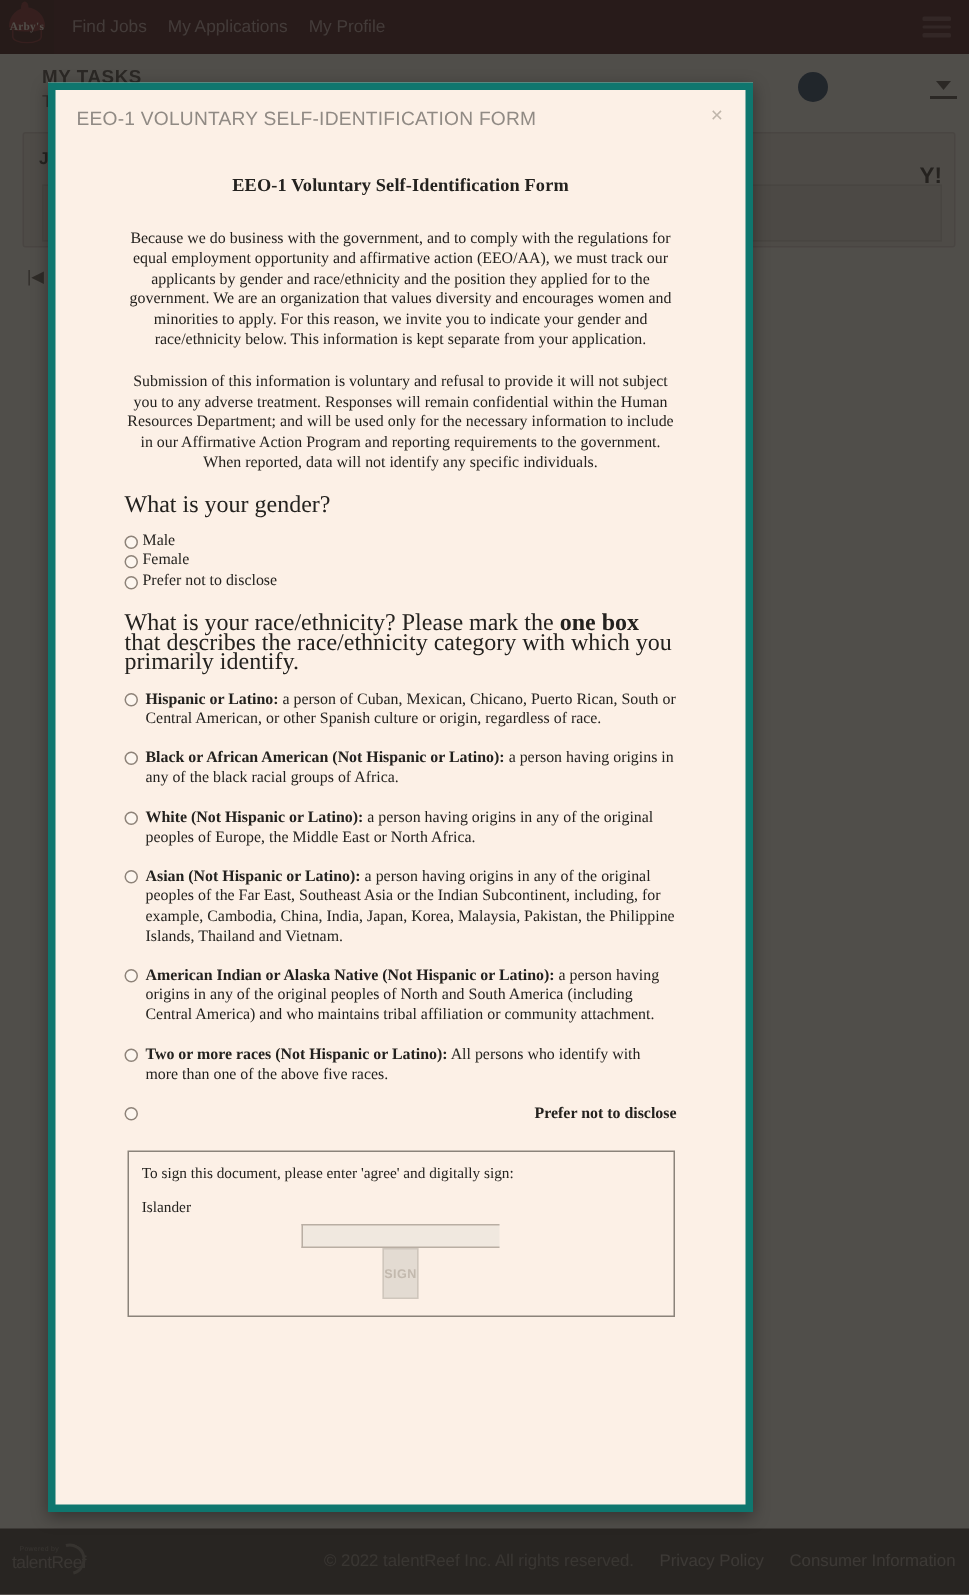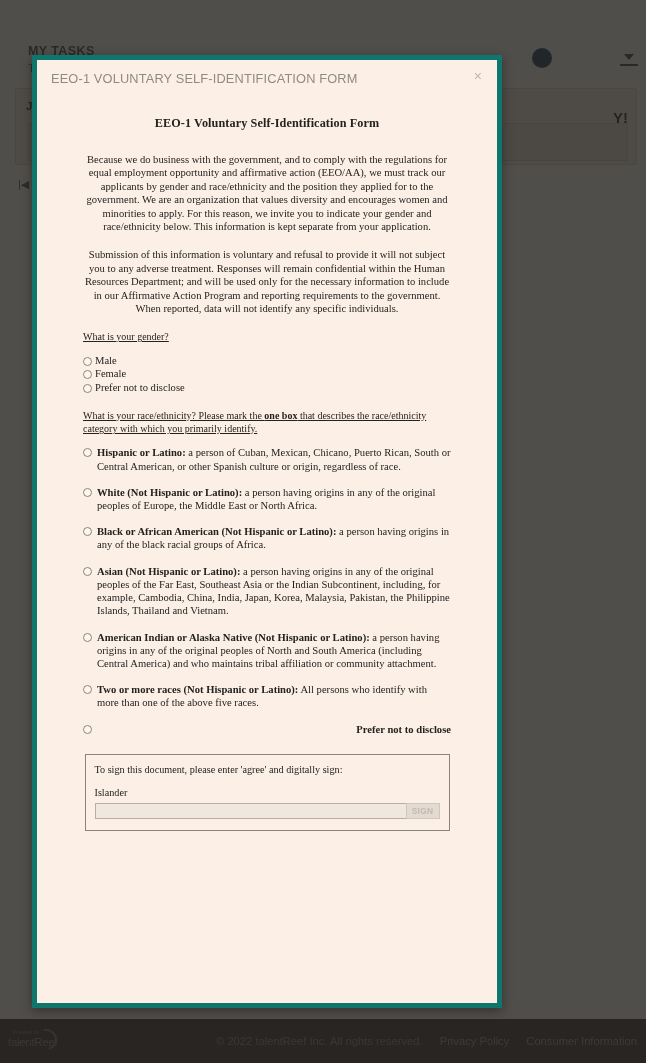--- a/index.html
+++ b/index.html
@@ -160,21 +160,21 @@
   .doc {
     width: 368px; margin: 0 auto; padding-top: 20px;
   }
   .doc-h1 {
     text-align: center; font-size: 12.2px; font-weight: bold;
     margin: 0 0 22px 0; letter-spacing: .1px;
   }
   .para {
     font-size: 10.6px; line-height: 13.4px; margin: 0 0 15px 0; text-align: center;
   }
-  .q-label { font-size: 10px; line-height: 13.4px; margin: 0 0 11px 0; text-decoration: underline; }
+  .q-label { font-size: 16px; line-height: 13.4px; margin: 0 0 11px 0; }
   .q-label b { font-weight: bold; }
 
   .radio-simple-list { margin: 0 0 14px 0; }
   .radio-row { display: flex; align-items: flex-start; margin-bottom: 1px; }
   .radio {
     flex: 0 0 auto; width: 9px; height: 9px; border: 1px solid #8e8379;
     border-radius: 50%; background: #fdf6ef; margin: 2px 3px 0 0;
     cursor: pointer;
   }
   .radio-text { font-size: 10.6px; line-height: 12.6px; }
@@ -184,21 +184,21 @@
   .opt-text { font-size: 10.6px; line-height: 13.2px; }
   .opt-text b { font-weight: bold; }
 
   .sign-box {
     width: 365px; margin: 18px auto 0 auto;
     border: 1px solid #8b837a; background: #fcf0e6;
     padding: 9px 9px 11px 9px;
   }
   .sign-instr { font-size: 10.2px; margin: 0 0 12px 0; }
   .sign-label { font-size: 10.2px; margin: 0 0 5px 0; }
-  .sign-row { display: flex; align-items: center; gap: 0; }
+  .sign-row { display: flex; align-items: center; gap: 0; flex-direction: column; }
   .sign-input {
     flex: 1 1 auto; height: 16px; background: #f0e8df;
     border: 1px solid #b9aea3; border-right: none;
     font-size: 10px; padding: 0 4px; color: #24221f;
     font-family: "Liberation Serif", serif; outline: none;
   }
   .sign-btn {
     flex: 0 0 34px; height: 16px; background: #e3dbd2;
     border: 1px solid #cfc6bc; color: #c3b9ae;
     font-size: 8.4px; font-weight: bold; letter-spacing: .3px;
@@ -206,20 +206,39 @@
     cursor: default; display: flex; align-items: center; justify-content: center;
   }
 </style>
 </head>
 <body>
 
 <div id="page-root">
 
   <div class="bg-layer">
 
+    <div class="navbar">
+      <div class="brand-box">
+        <div class="arbys-logo">
+          <div class="arbys-hat"></div>
+          <div class="arbys-word">Arby's</div>
+          <div class="arbys-swoosh"></div>
+        </div>
+      </div>
+      <div class="nav-links">
+        <a class="nav-link" href="#">Find Jobs</a>
+        <a class="nav-link" href="#">My Applications</a>
+        <a class="nav-link" href="#">My Profile</a>
+      </div>
+      <div class="hamburger">
+        <span></span>
+          <span></span>
+          <span></span>
+      </div>
+    </div>
 
     <div class="tasks-head">
       <div class="tasks-title">MY TASKS</div>
       <div class="tasks-sub">Tasks</div>
     </div>
     <div class="avatar-dot"></div>
     <div class="caret-right"></div>
     <div class="caret-line"></div>
 
     <div class="task-card">
@@ -286,25 +305,25 @@
           <span>What is your race/ethnicity? Please mark the </span><b>one box</b><span> that describes the race/ethnicity category with which you primarily identify.</span>
         </p>
 
         <div>
           <div class="opt-block radio-row">
             <span class="radio"></span>
             <span class="opt-text"><b>Hispanic or Latino:</b><span> a person of Cuban, Mexican, Chicano, Puerto Rican, South or Central American, or other Spanish culture or origin, regardless of race.</span></span>
           </div>
           <div class="opt-block radio-row">
             <span class="radio"></span>
+            <span class="opt-text"><b>Black or African American (Not Hispanic or Latino):</b><span> a person having origins in any of the black racial groups of Africa.</span></span>
+          </div>
+          <div class="opt-block radio-row">
+            <span class="radio"></span>
             <span class="opt-text"><b>White (Not Hispanic or Latino):</b><span> a person having origins in any of the original peoples of Europe, the Middle East or North Africa.</span></span>
-          </div>
-          <div class="opt-block radio-row">
-            <span class="radio"></span>
-            <span class="opt-text"><b>Black or African American (Not Hispanic or Latino):</b><span> a person having origins in any of the black racial groups of Africa.</span></span>
           </div>
           <div class="opt-block radio-row">
             <span class="radio"></span>
             <span class="opt-text"><b>Asian (Not Hispanic or Latino):</b><span> a person having origins in any of the original peoples of the Far East, Southeast Asia or the Indian Subcontinent, including, for example, Cambodia, China, India, Japan, Korea, Malaysia, Pakistan, the Philippine Islands, Thailand and Vietnam.</span></span>
           </div>
           <div class="opt-block radio-row">
             <span class="radio"></span>
             <span class="opt-text"><b>American Indian or Alaska Native (Not Hispanic or Latino):</b><span> a person having origins in any of the original peoples of North and South America (including Central America) and who maintains tribal affiliation or community attachment.</span></span>
           </div>
           <div class="opt-block radio-row">

